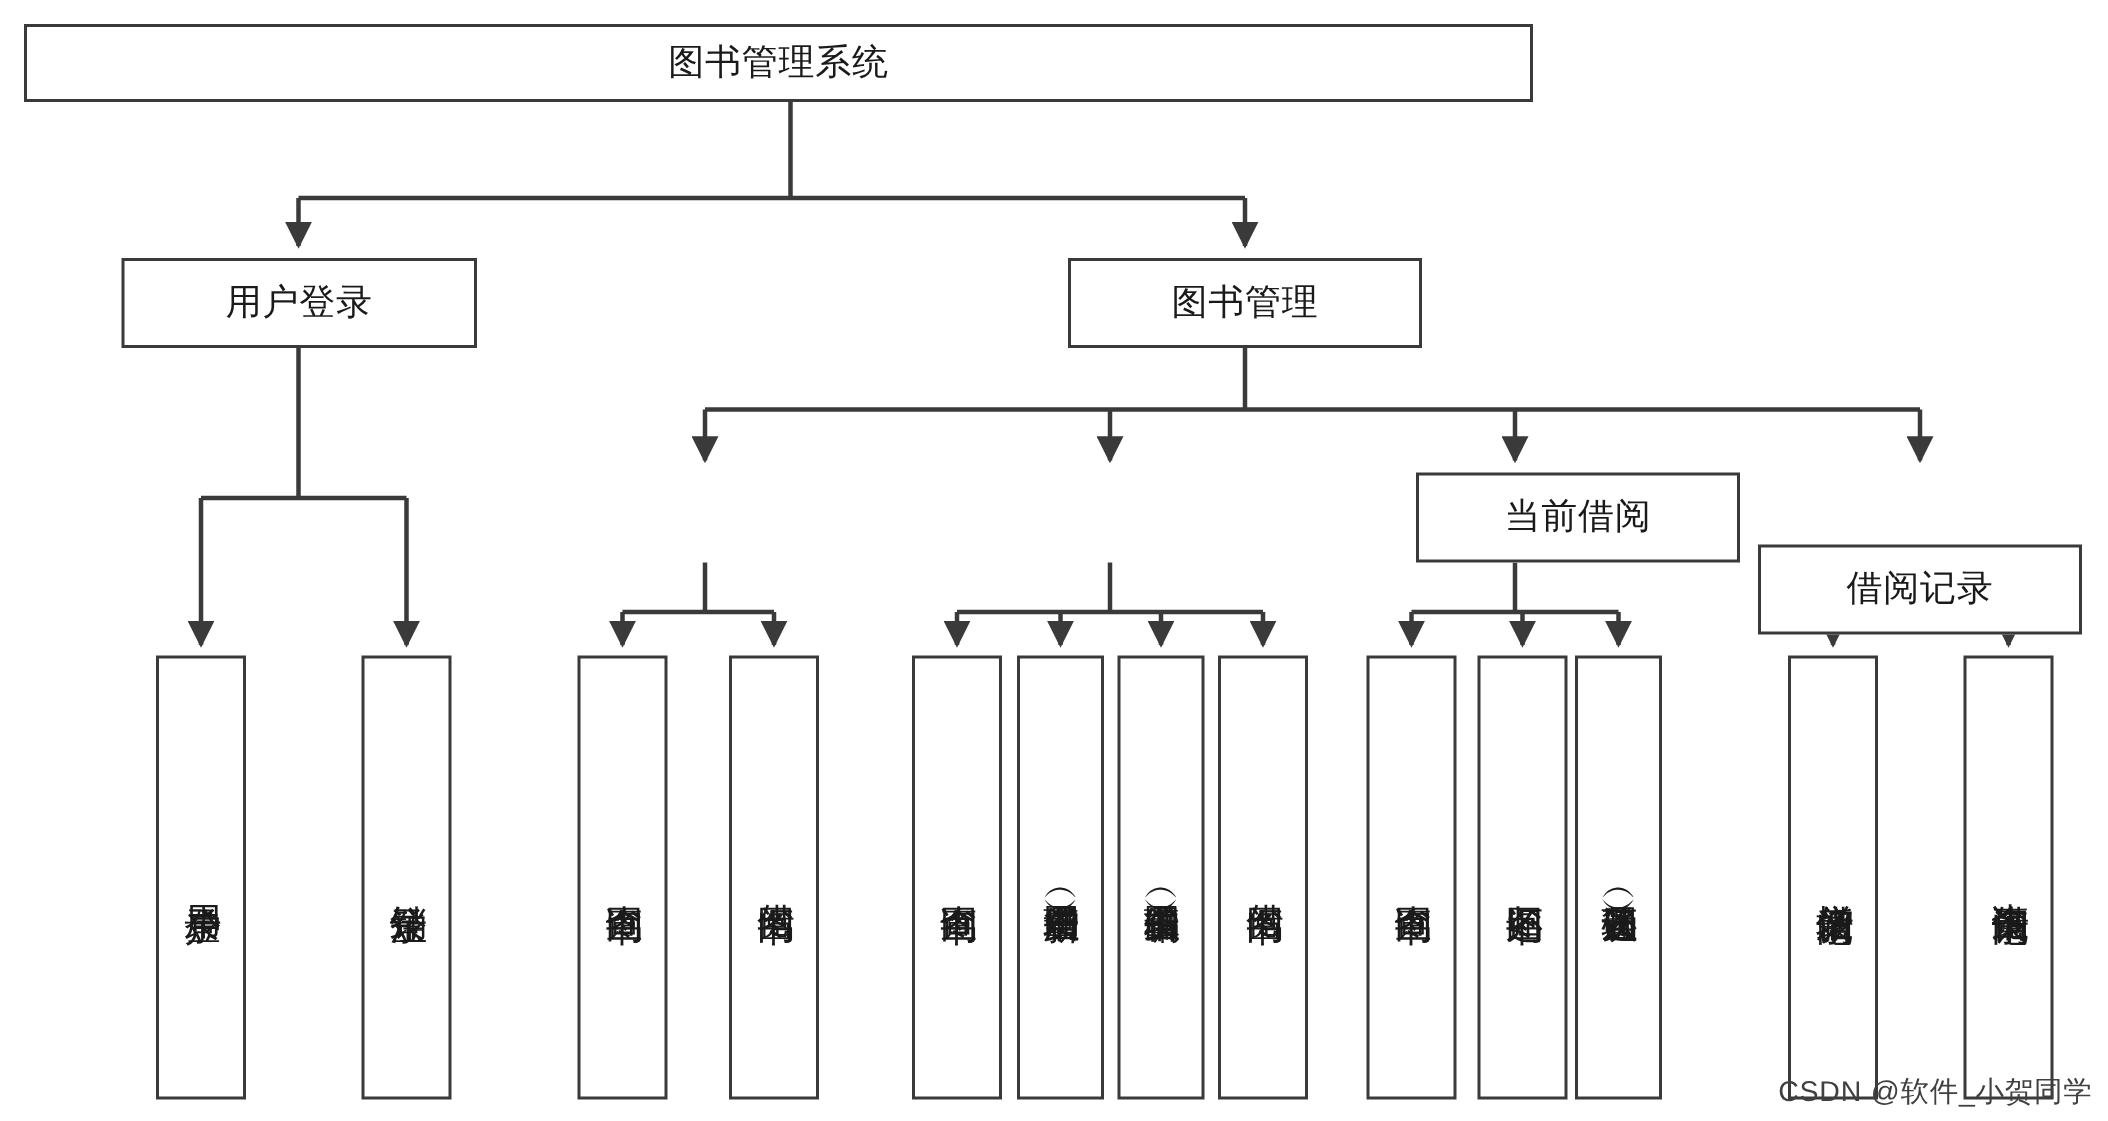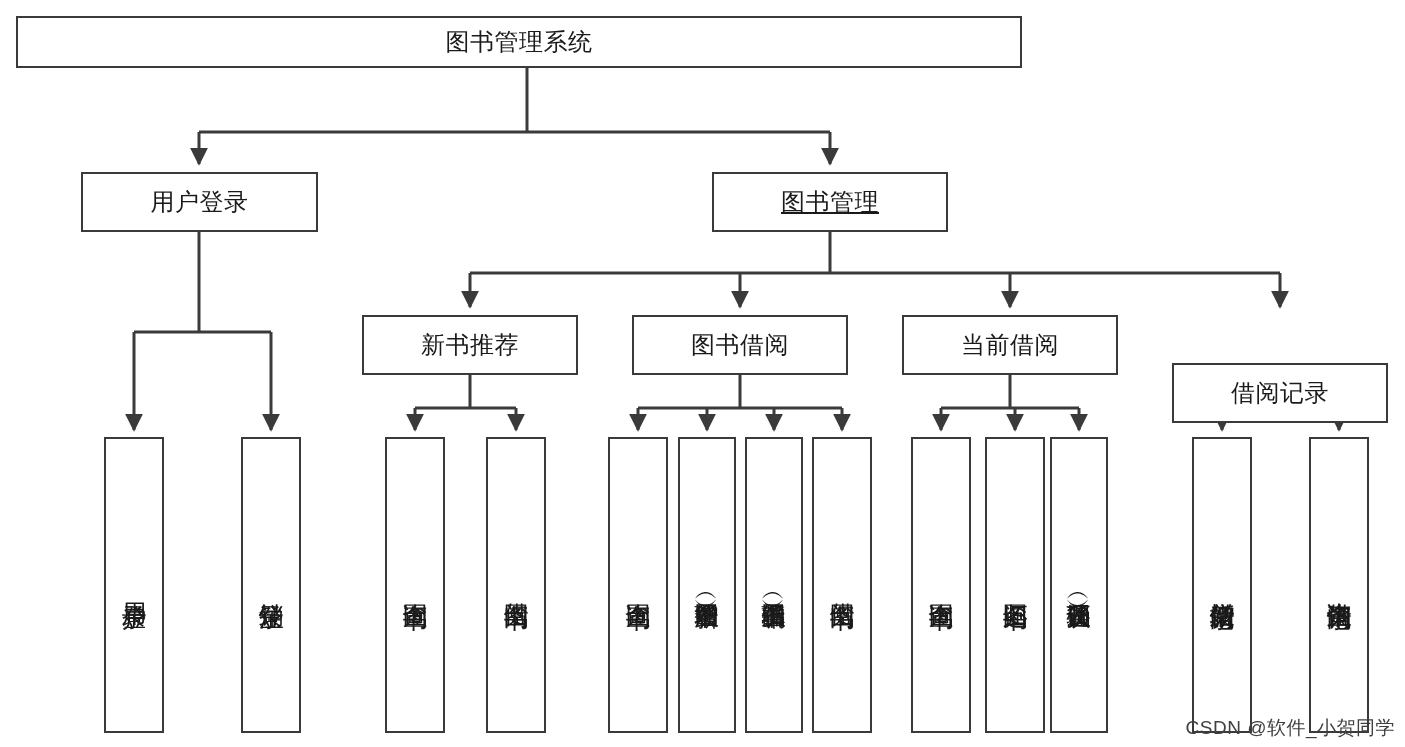--- a/index.html
+++ b/index.html
@@ -120,31 +120,25 @@
     </g>
   </svg>
 
   <div class="node node-h" style="left:16px; top:16px; width:1006px; height:52px;">
     <span>图书管理系统</span>
   </div>
 
   <div class="node node-h" style="left:81px; top:172px; width:237px; height:60px;">
     <span>用户登录</span>
   </div>
-  <div class="node node-h" style="left:712px; top:172px; width:236px; height:60px;text-decoration:underline;">
+  <div class="node node-h" style="left:712px; top:172px; width:236px; height:60px;">
     <span>图书管理</span>
   </div>
 
-  <div class="node node-h" style="left:362px; top:315px; width:216px; height:60px;">
-    <span>新书推荐</span>
-  </div>
-  <div class="node node-h" style="left:632px; top:315px; width:216px; height:60px;">
-    <span>图书借阅</span>
-  </div>
-  <div class="node node-h" style="left:902px; top:315px; width:216px; height:60px;">
+  <div class="node node-h" style="left:944px; top:315px; width:216px; height:60px;">
     <span>当前借阅</span>
   </div>
   <div class="node node-h" style="left:1172px; top:315px; width:216px; height:60px;margin-top:48px;">
     <span>借阅记录</span>
   </div>
 
   <div class="node node-v" style="left:104px; top:437px; width:60px; height:296px;">
     <span>用户登录</span>
   </div>
   <div class="node node-v" style="left:241px; top:437px; width:60px; height:296px;">

